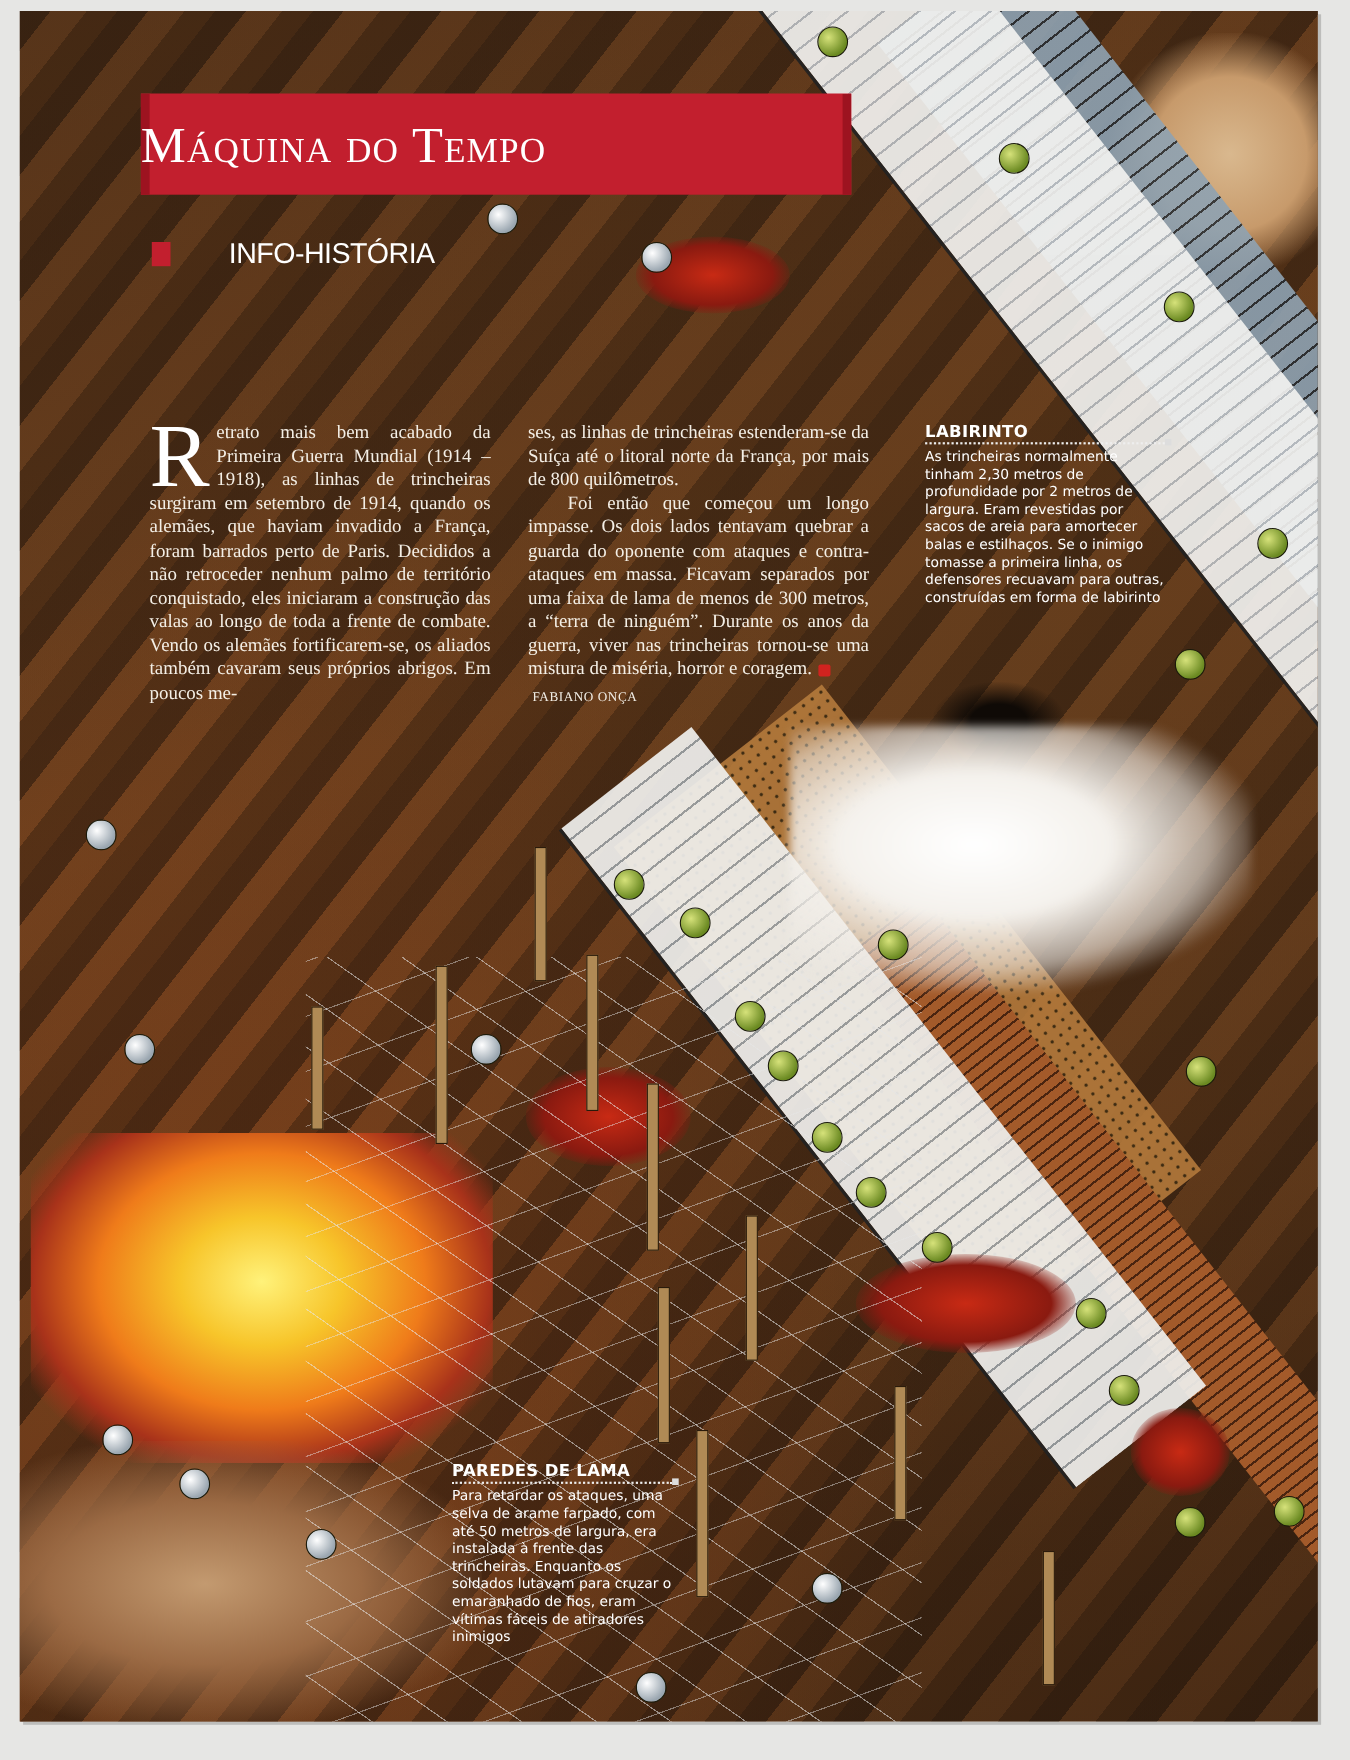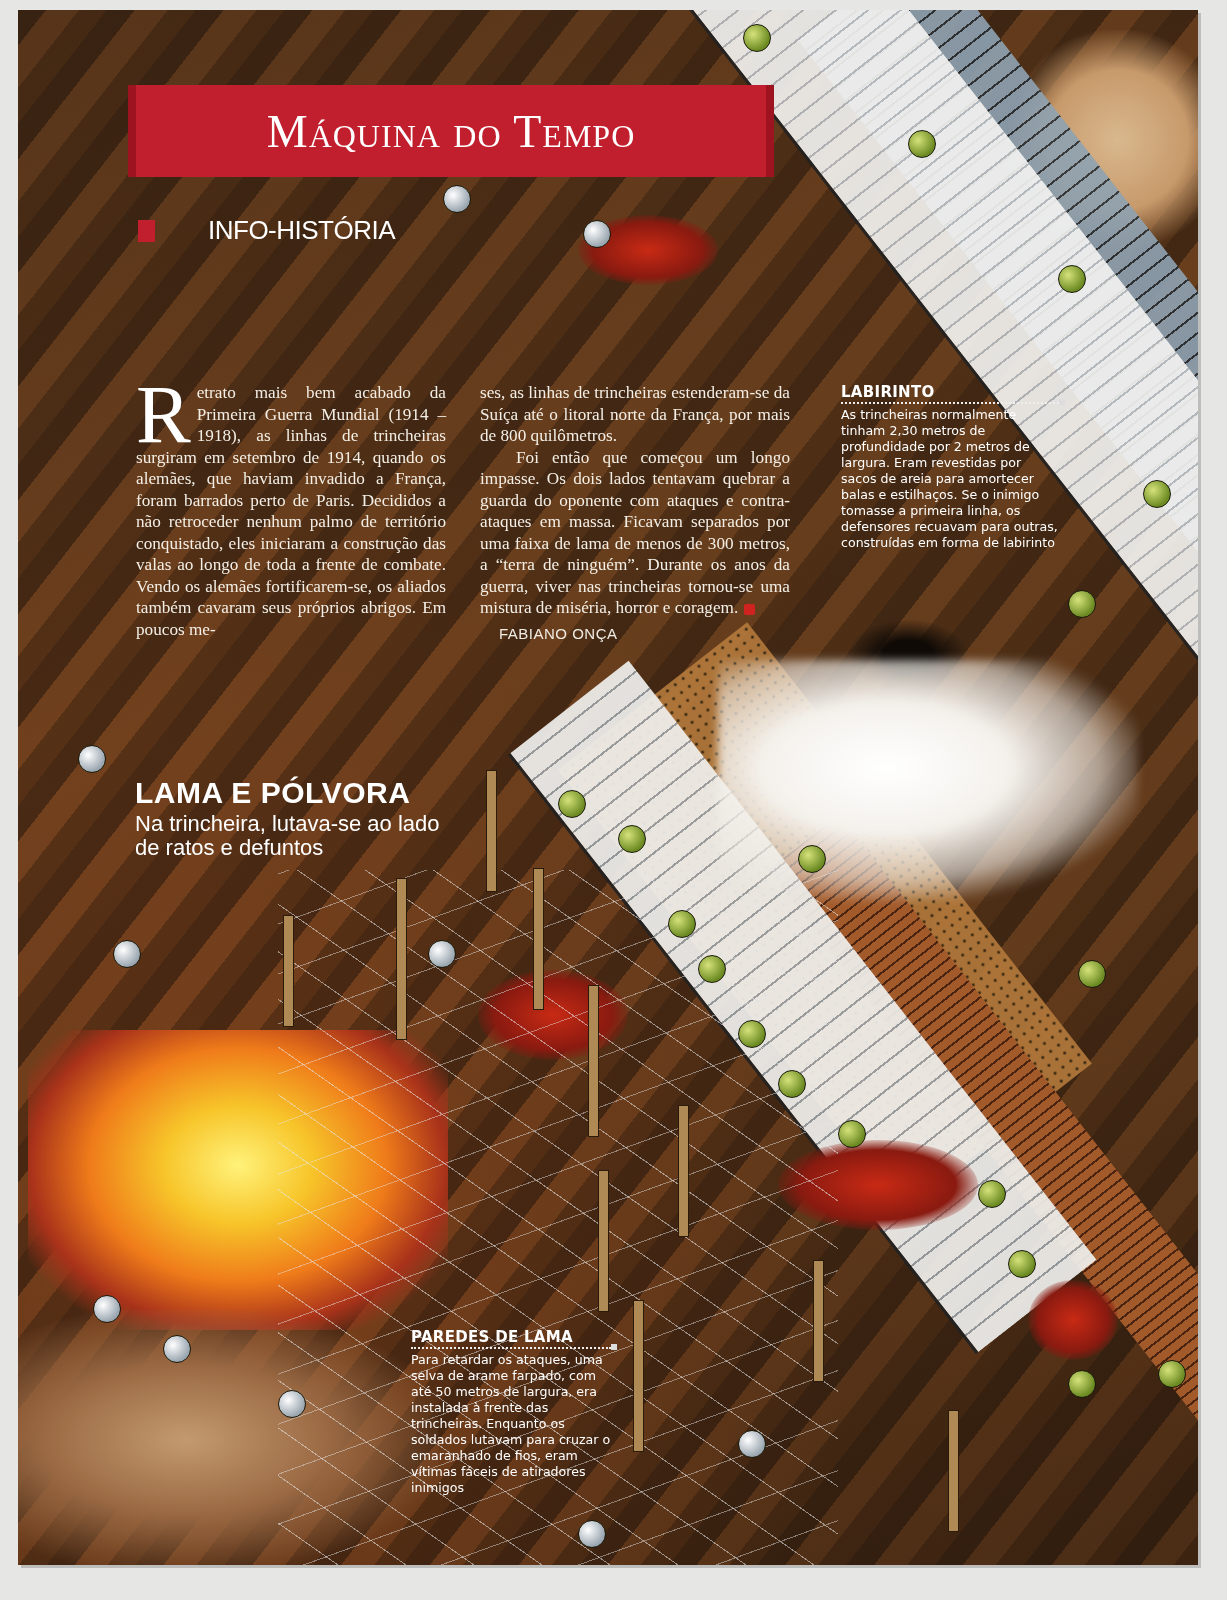--- a/index.html
+++ b/index.html
@@ -85,21 +85,21 @@
       background: radial-gradient(circle at 35% 35%, #d6e27a, #6b8a22 70%);
       border: 1px solid #1a1a0a;
     }
     .soldier.grey { background: radial-gradient(circle at 35% 35%, #ffffff, #9aa6b0 70%); }
 
     
     .banner {
       position: absolute; left: 110px; top: 75px; width: 646px; height: 92px;
       background: #c21f2e;
       box-shadow: inset 8px 0 0 #9d1320, inset -8px 0 0 #9d1320;
-      display: flex; align-items: center; justify-content: center;
+      display: flex; align-items: center; 
     }
     .banner-title {
       font-family: "Liberation Serif", serif; color: #fff;
       font-size: 46px; letter-spacing: 1px; font-variant: small-caps;
       white-space: nowrap;
     }
     .section-tag {
       position: absolute; left: 120px; top: 205px;
       display: flex; align-items: center; gap: 8px;
     }
@@ -119,22 +119,22 @@
     }
     .col1 { left: 118px; }
     .col2 { left: 462px; }
     .dropcap {
       float: left; font-size: 82px; line-height: 66px; margin: 0 6px -4px 0;
       font-family: "Liberation Serif", serif; color: #fff;
     }
     .para-indent { text-indent: 36px; display: block; }
     .end-mark { display: inline-block; width: 11px; height: 11px; background: #d0231f; border-radius: 2px; margin-left: 6px; vertical-align: middle; }
     .byline {
-      display: block; font-family: Liberation Sans, sans-serif;
-      font-size: 15px; letter-spacing: .5px; color: #f0ece4; margin-top: 4px; margin-left: 19px;
+      display: block; font-family: Liberation Serif, serif;
+      font-size: 12px; letter-spacing: .5px; color: #f0ece4; margin-top: 4px; margin-left: 4px;
     }
 
     .box {
       position: absolute; font-family: "DejaVu Sans", sans-serif; color: #fff;
     }
     .box-title { font-weight: bold; font-size: 15px; letter-spacing: .3px; }
     .box-rule {
       border-bottom: 2px dotted #eee; position: relative; margin: 1px 0 3px 0;
     }
     .box-rule::after {
@@ -227,23 +227,19 @@
     <span class="para-indent"><span>Foi então que começou um longo impasse. Os dois lados tentavam que­brar a guarda do oponente com ata­ques e contra-ataques em massa. Fica­vam separados por uma faixa de lama de menos de 300 metros, a “terra de ninguém”. Durante os anos da guerra, viver nas trincheiras tornou-se uma mis­tura de miséria, horror e coragem.</span><span class="end-mark"></span></span>
     <span class="byline">FABIANO ONÇA</span>
   </div>
 
   <div class="box labirinto">
     <div class="box-title">LABIRINTO</div>
     <div class="box-rule"></div>
     <div class="box-text">As trincheiras normalmente tinham 2,30 metros de profundidade por 2 metros de largura. Eram revestidas por sacos de areia para amortecer balas e estilhaços. Se o inimigo tomasse a primeira linha, os defensores recuavam para outras, construídas em forma de labirinto</div>
   </div>
 
-  <div class="lama">
-    <div class="lama-title">LAMA E PÓLVORA</div>
-    <div class="lama-sub">Na trincheira, lutava-se ao lado de ratos e defuntos</div>
-  </div>
 
   <div class="box paredes">
     <div class="box-title">PAREDES DE LAMA</div>
     <div class="box-rule"></div>
     <div class="box-text">Para retardar os ataques, uma selva de arame farpado, com até 50 metros de largura, era instalada à frente das trincheiras. Enquanto os soldados lutavam para cruzar o emaranhado de fios, eram vítimas fáceis de atiradores inimigos</div>
   </div>
 </div>
 
 </body></html>

